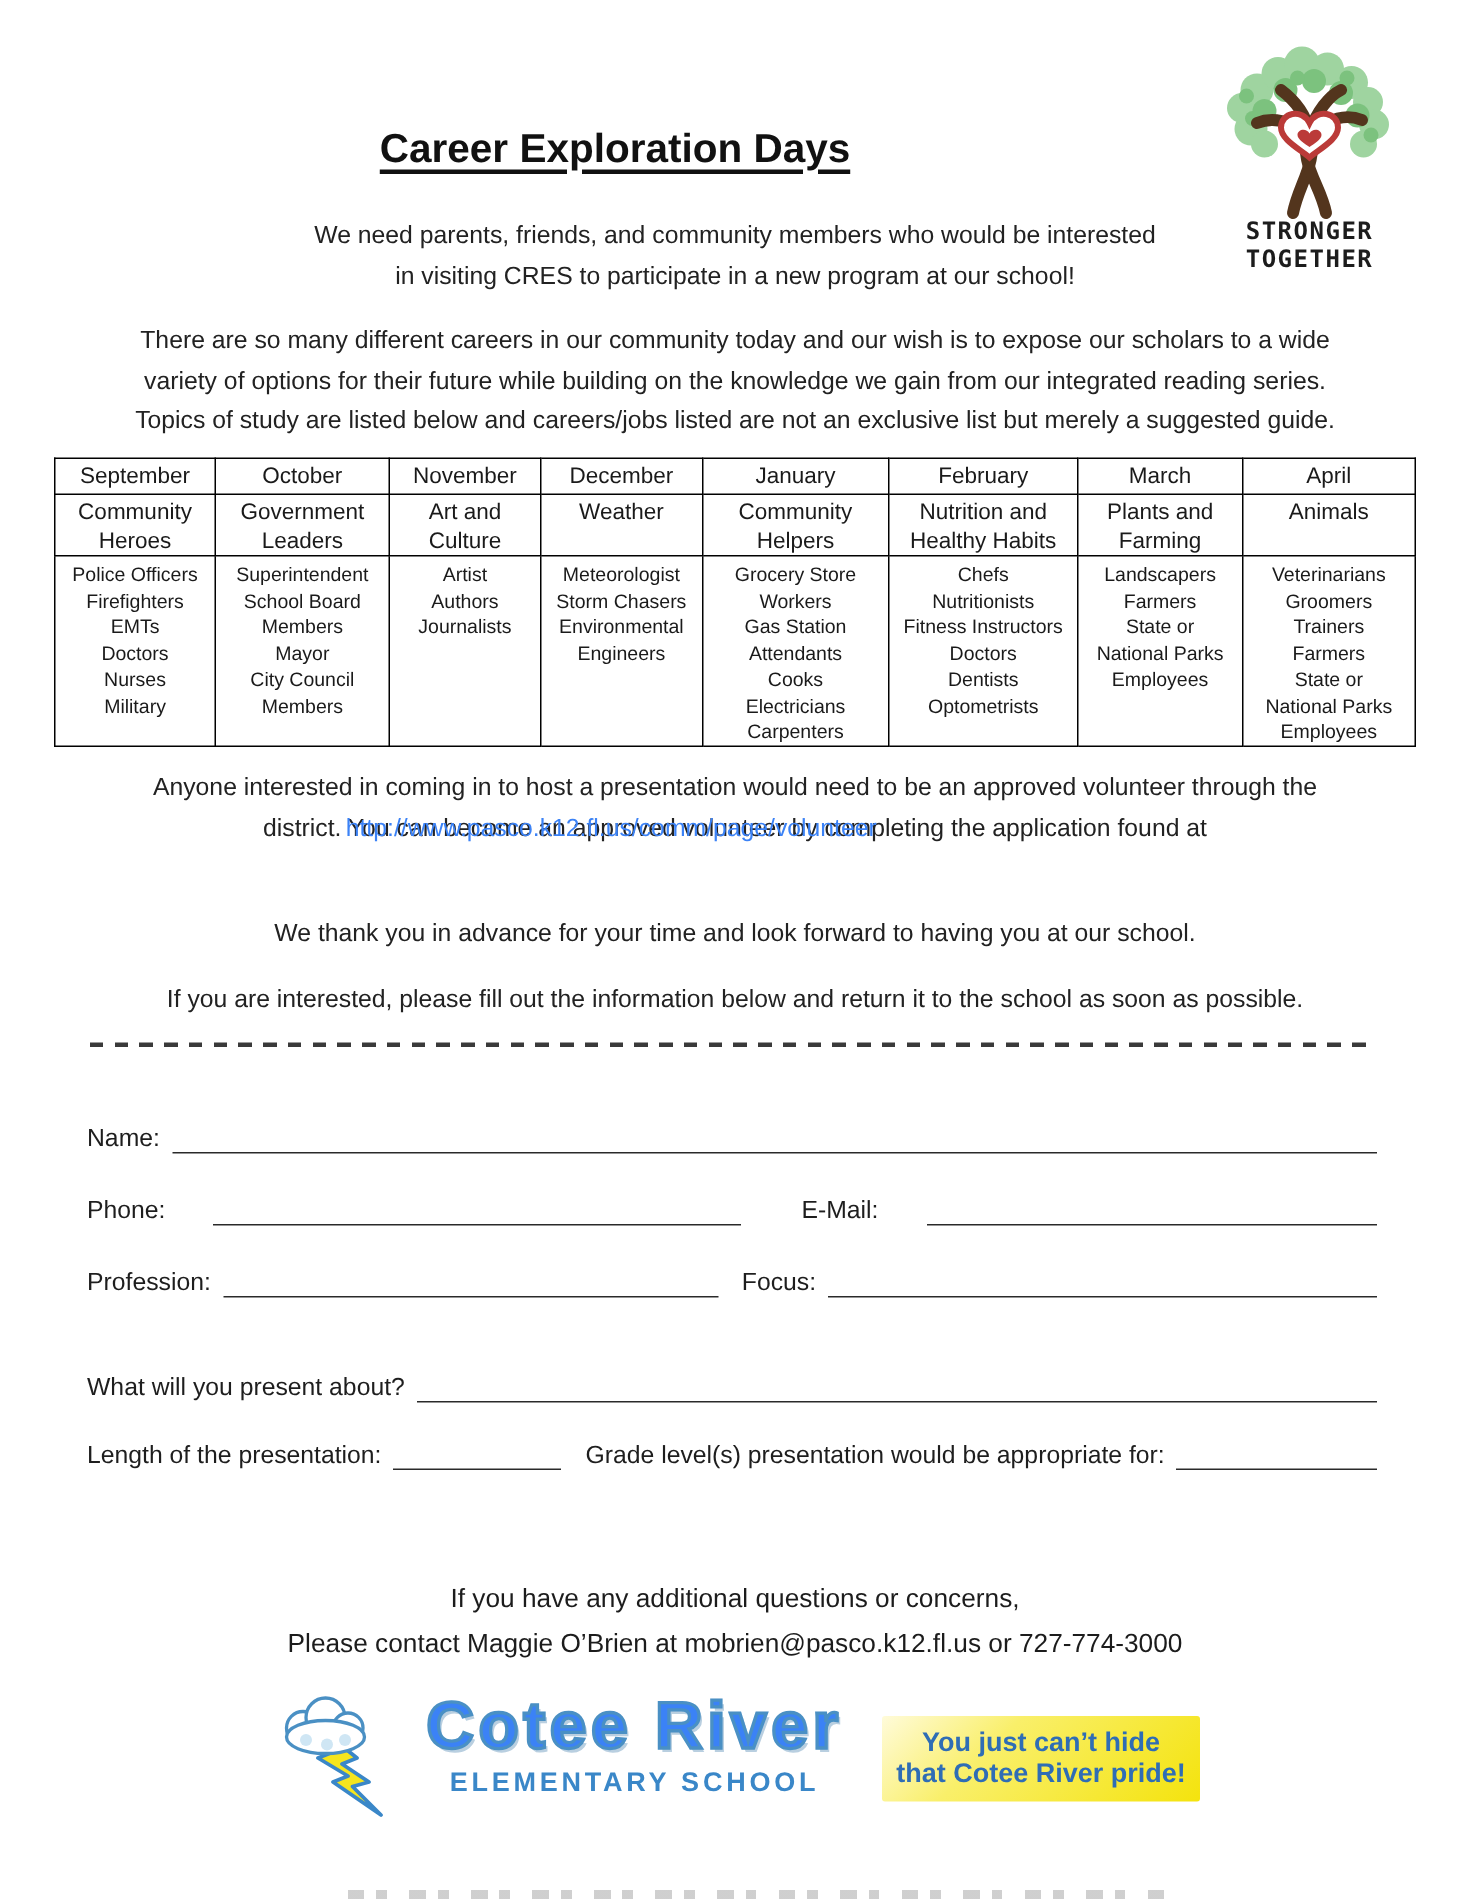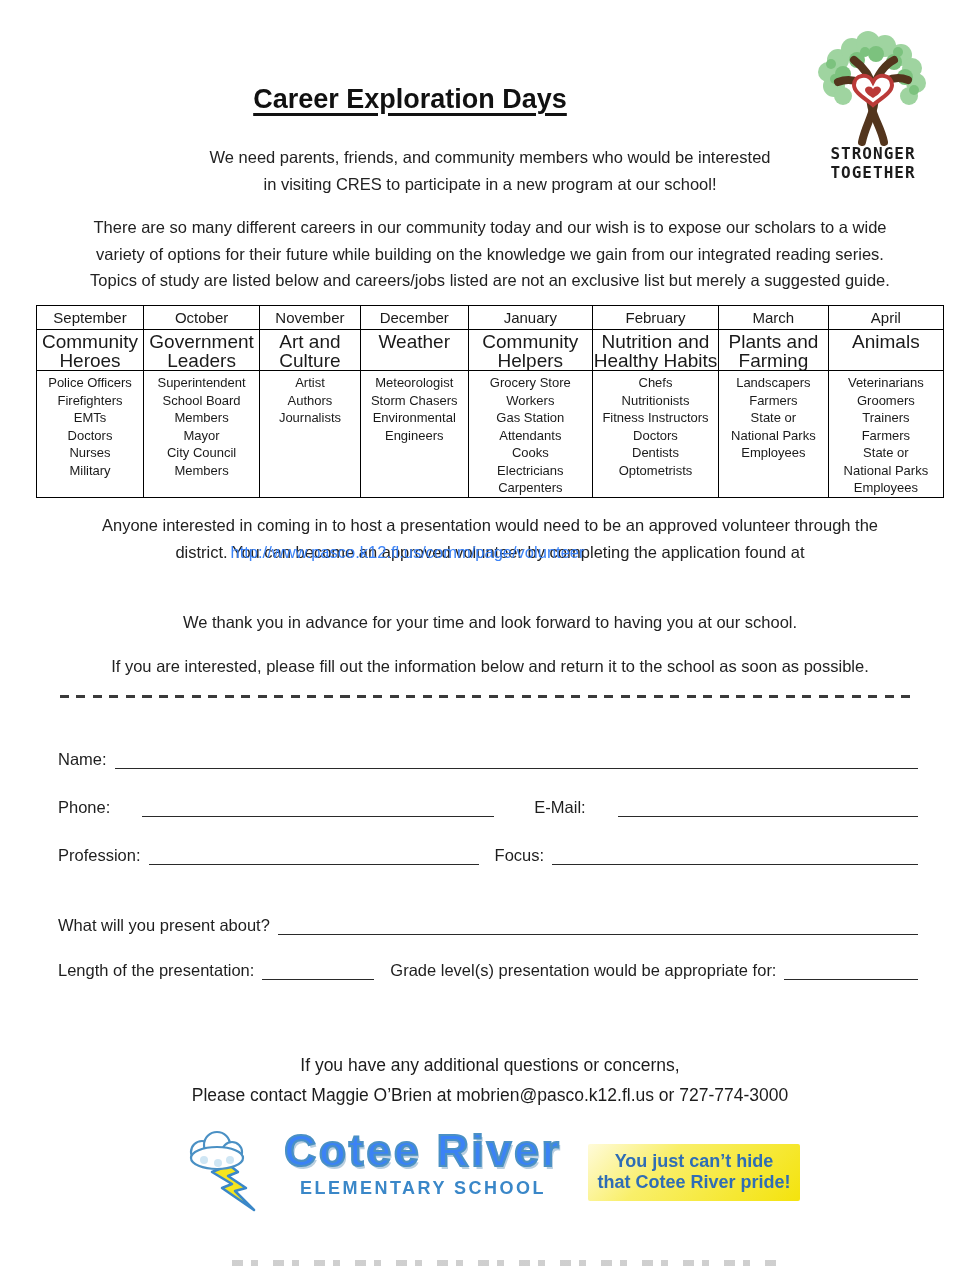--- a/index.html
+++ b/index.html
@@ -39,21 +39,21 @@
   
   table.careers {
     position:absolute; top:305px; left:36px; width:908px;
     border-collapse:collapse; table-layout:fixed;
   }
   table.careers td {
     border:1.6px solid #000; text-align:center; color:#1a1a1a;
     overflow:hidden;
   }
   tr.month-row td { height:24px; font-size:15px; vertical-align:middle; }
-  tr.theme-row td { height:40px; font-size:19px; line-height:19px; vertical-align:top; padding-top:2px; white-space:pre-line; }
+  tr.theme-row td { height:40px; font-size:15px; line-height:19px; vertical-align:top; padding-top:2px; white-space:pre-line; }
   tr.jobs-row  td { height:126px; font-size:13px; line-height:17.5px; vertical-align:top; padding-top:3px; white-space:pre-line; }
 
   
   .dashes {
     top:695px; left:60px; width:856px; height:3px;
     background:repeating-linear-gradient(90deg,#3a3a3a 0 9px, transparent 9px 16.5px);
   }
 
   
   .frow { left:58px; right:62px; display:flex; align-items:stretch; font-size:16.5px; color:#1e1e1e; }

